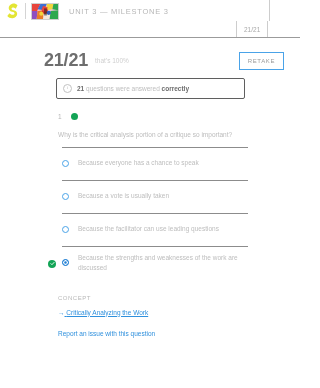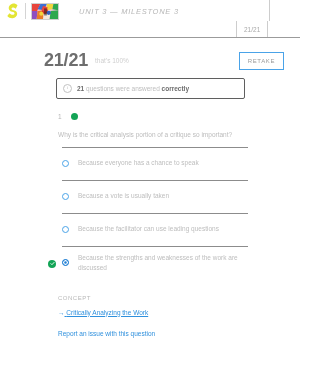--- a/index.html
+++ b/index.html
@@ -43,26 +43,25 @@
   }
   .thumb {
     width: 28px;
     height: 17px;
     flex: 0 0 auto;
     border: 0.5px solid #cfcfcf;
     box-sizing: border-box;
     display: block;
   }
   .unit-title {
-    margin-left: 20px;
+    margin-left: 10px;
     font-size: 7.5px;
     letter-spacing: 0.75px;
     color: #b7b7b7;
     white-space: nowrap;
-    font-style: italic;
   }
   .vline-tall {
     position: absolute;
     left: 269px;
     top: 0;
     width: 1px;
     height: 21px;
     background: #cdcdcd;
   }
   .hdr-bottom {

